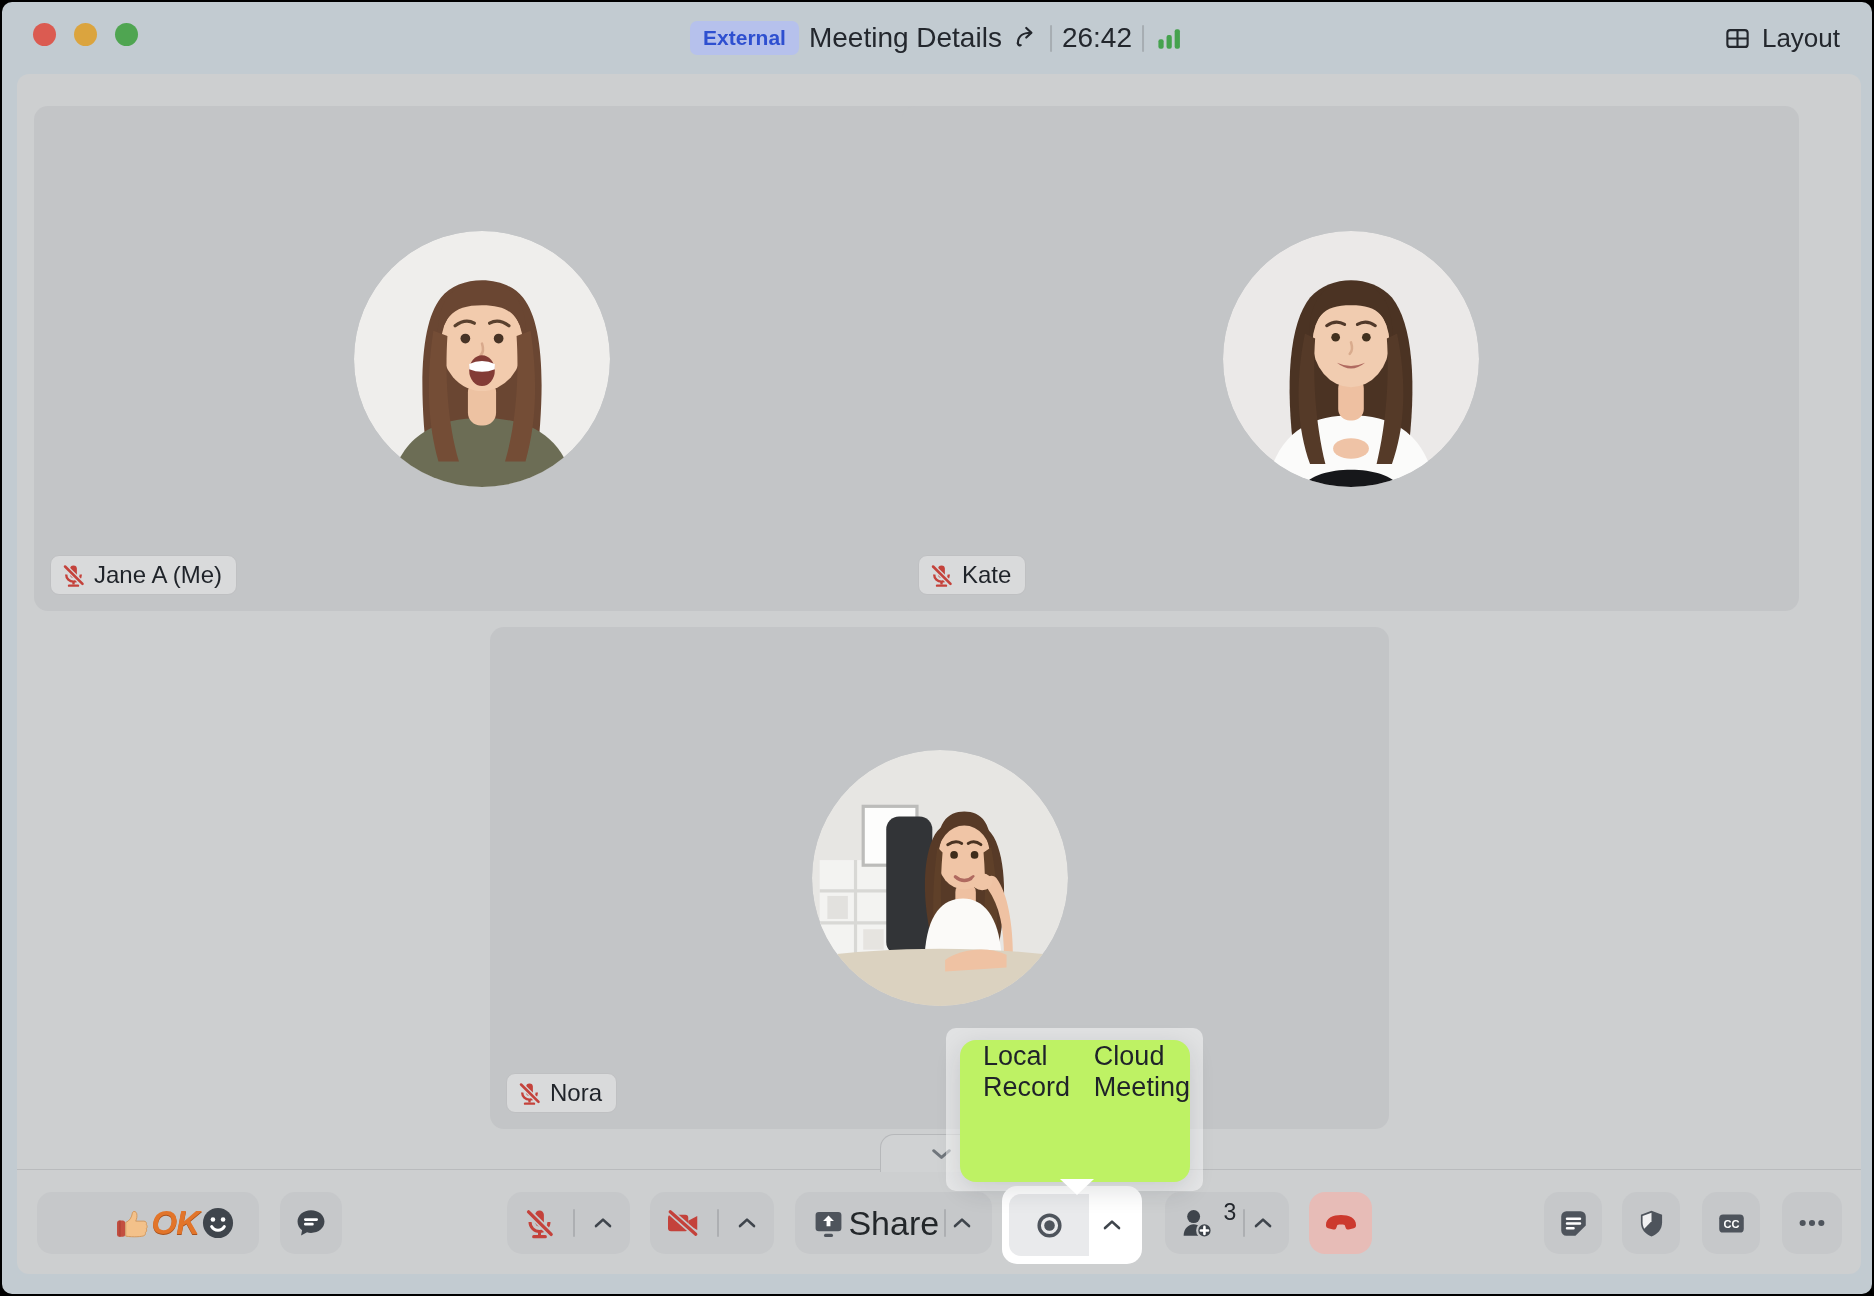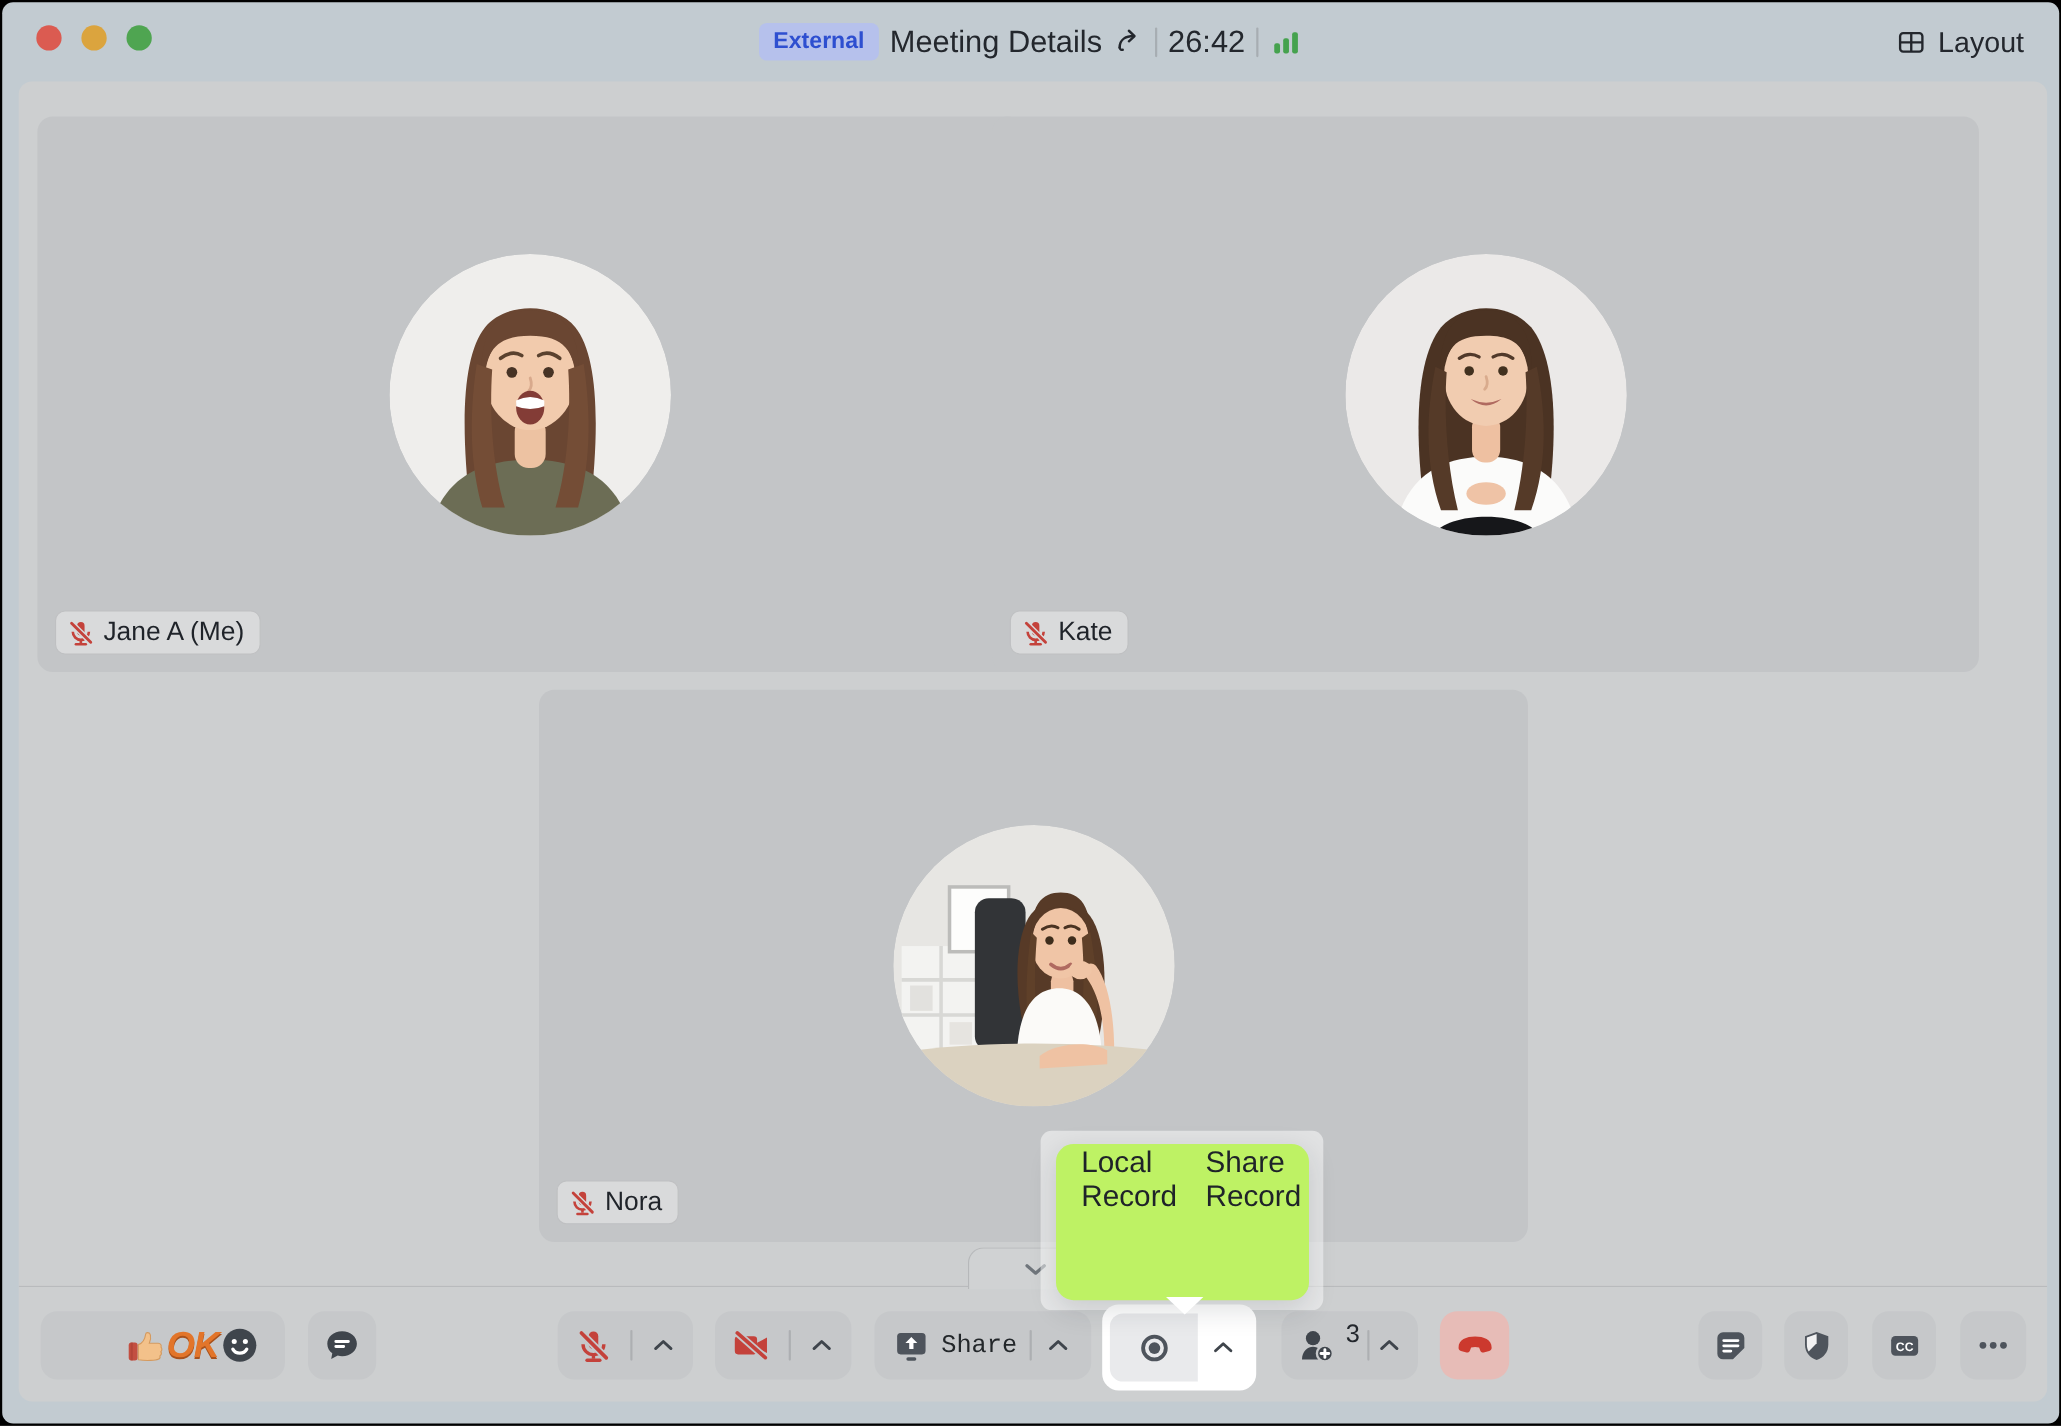--- a/index.html
+++ b/index.html
@@ -49,21 +49,21 @@
                 border-radius:14px 14px 0 0;display:flex;align-items:center;justify-content:center;z-index:10;}
   .tb-group{position:absolute;top:1118px;height:62px;background:#c6c8ca;border-radius:15px;
             display:flex;align-items:center;box-sizing:border-box;z-index:20;}
   .vline{width:2px;height:28px;background:#adafb2;border-radius:1px;flex:0 0 auto;}
   .icon-btn{display:flex;align-items:center;justify-content:center;}
   .reactions{left:20px;width:222px;justify-content:flex-end;padding:0 22px;}
   .chat-btn{left:263px;width:62px;justify-content:center;}
   .mic-group{left:490px;width:123px;justify-content:space-between;padding:0 15px;}
   .cam-group{left:633px;width:124px;justify-content:space-between;padding:0 15px;}
   .share-group{left:778px;width:197px;justify-content:space-between;padding:0 18px;}
-  .share-label{font-size:23px;color:#23272a;margin:0 0;font-family:Liberation Mono, monospace;}
+  .share-label{font-size:34px;color:#23272a;margin:0 0;}
   .people-group{left:1148px;width:124px;justify-content:space-between;padding:0 14px;}
   .count-badge{font-size:23px;color:#23272d;font-weight:500;transform:translateY(-11px);margin-left:1px;}
   .hangup{left:1292px;width:63px;background:#e7bcb7;border-radius:16px;justify-content:center;}
   .sq-btn{width:58px;justify-content:center;}
   .notes-btn{left:1527px;} .shield-btn{left:1605px;} .cc-btn{left:1685px;} .more-btn{left:1765px;width:60px;}
 
   .ok-emoji{font-size:33px;font-weight:900;font-style:italic;color:#e2752a;
             text-shadow:0 1px 0 #a8511c;letter-spacing:-1px;}
 
   
@@ -392,18 +392,18 @@
       </div>
       <div class="record-chev">
         <svg width="24" height="24" viewBox="0 0 24 24">
           <path d="M5 15 L12 8.6 L19 15" stroke="#3f454c" stroke-width="2.6" fill="none" stroke-linecap="round" stroke-linejoin="round"></path>
         </svg>
       </div>
     </div>
 
     <div class="record-popup">
       <div class="popup-item">Local Record</div>
-      <div class="popup-item">Share Record</div>
+      <div class="popup-item">Cloud Meeting</div>
     </div>
     <div class="popup-caret"></div>
 
   </div>
 </div>
 
 </body></html>

